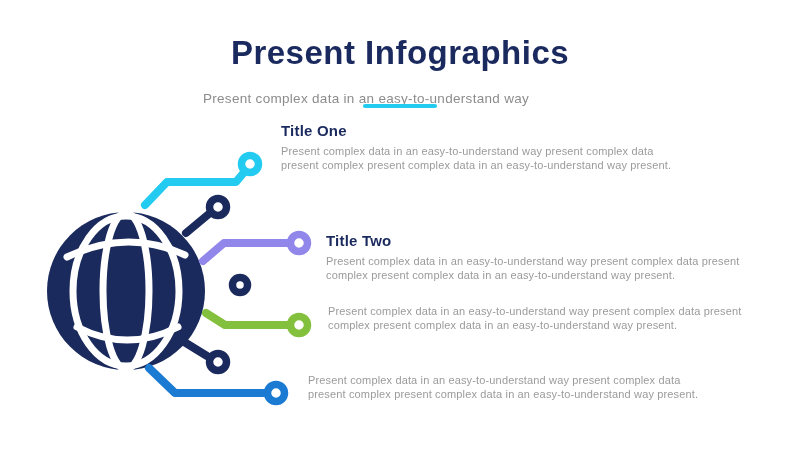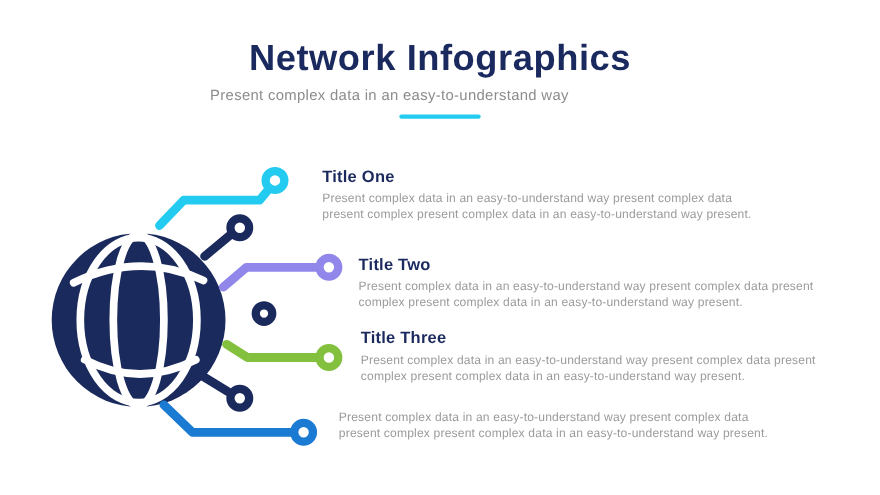--- a/index.html
+++ b/index.html
@@ -12,21 +12,21 @@
   }
   
   .page-title{
     position:absolute;left:0;top:34px;width:800px;
     margin:0;text-align:center;
     font-size:33px;font-weight:700;letter-spacing:.5px;
     color:#1B2A5E;
   }
   .page-subtitle{
     position:absolute;left:0;top:79px;width:708px;
-    margin:0;text-align:center;
+    margin:12px;text-align:center;
     font-size:13.5px;font-weight:400;letter-spacing:.3px;
     color:#8C8C8C;
   }
   .title-underline{
     position:absolute;left:363px;top:104px;
     width:74px;height:4px;border-radius:2px;
   }
   
   .graphic{position:absolute;left:0;top:0;}
   
@@ -34,31 +34,31 @@
   .item h2{
     margin:0;font-size:15px;font-weight:700;letter-spacing:.2px;
     color:#1B2A5E;
   }
   .item p{
     margin:5px 0 0 0;
     font-size:11px;line-height:14px;letter-spacing:.15px;
     color:#9B9B9B;
     white-space:pre-line;
   }
-  .item-1{left:281px;top:152px;width:430px;margin-left:12px;}
+  .item-1{left:281px;top:122px;width:430px;}
   .item-2{left:326px;top:232px;width:440px;}
   .item-3{left:328px;top:299px;width:440px;}
   .item-4{left:308px;top:368px;width:440px;}
 </style>
 </head>
 <body>
 
 <div class="canvas">
 
-  <h1 class="page-title">Network Infographics</h1>
+  <h1 class="page-title">Present Infographics</h1>
   <p class="page-subtitle">Present complex data in an easy-to-understand way</p>
   <div class="title-underline" style="background: rgb(34, 203, 239);"></div>
 
   <svg class="graphic" width="800" height="450" viewBox="0 0 800 450">
 
     <g>
       <circle cx="126" cy="291" r="79" fill="#1A2A5C"></circle>
       <ellipse cx="126" cy="291" rx="23" ry="78" fill="none" stroke="#ffffff" stroke-width="7"></ellipse>
       <ellipse cx="126" cy="291" rx="53" ry="75" fill="none" stroke="#ffffff" stroke-width="7"></ellipse>
       <path d="M67,257 Q127,228 185,255" fill="none" stroke="#ffffff" stroke-width="7" stroke-linecap="round"></path>
@@ -92,21 +92,20 @@
 present complex present complex data in an easy-to-understand way present.</p>
   </div>
 
   <div class="item item-2">
     <h2>Title Two</h2>
     <p>Present complex data in an easy-to-understand way present complex data present
 complex present complex data in an easy-to-understand way present.</p>
   </div>
 
   <div class="item item-3">
-    <h2>Title Three</h2>
     <p>Present complex data in an easy-to-understand way present complex data present
 complex present complex data in an easy-to-understand way present.</p>
   </div>
 
   <div class="item item-4">
     <p>Present complex data in an easy-to-understand way present complex data
 present complex present complex data in an easy-to-understand way present.</p>
   </div>
 
 </div>

